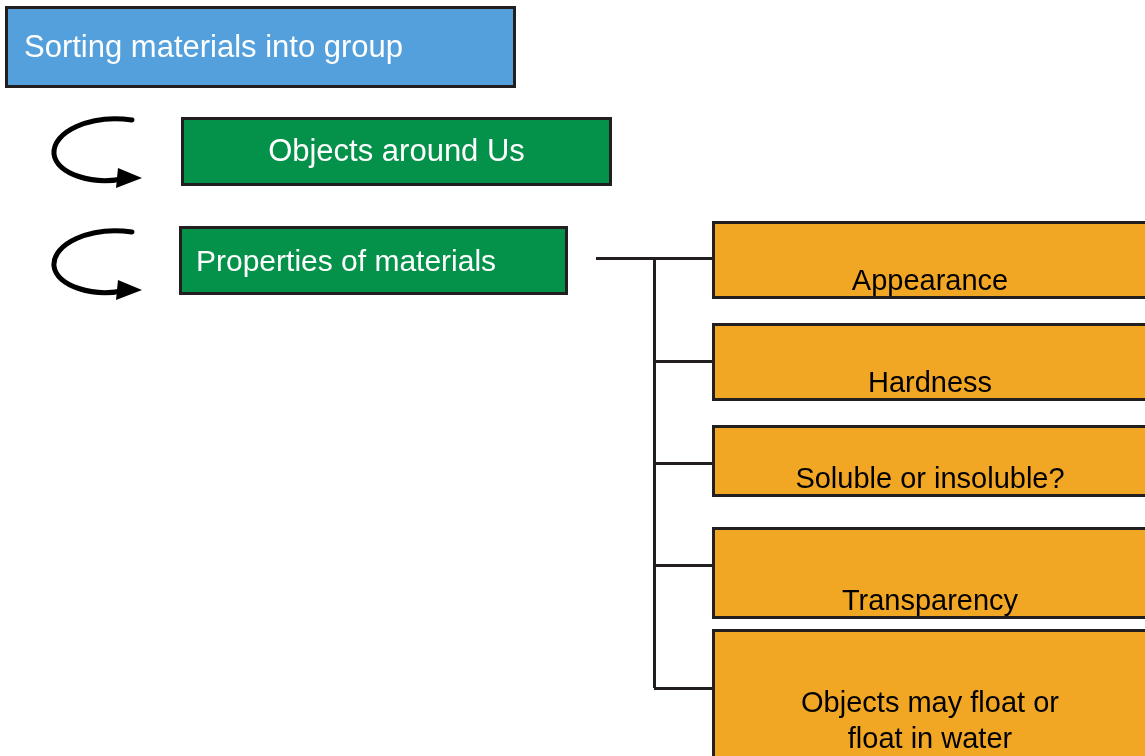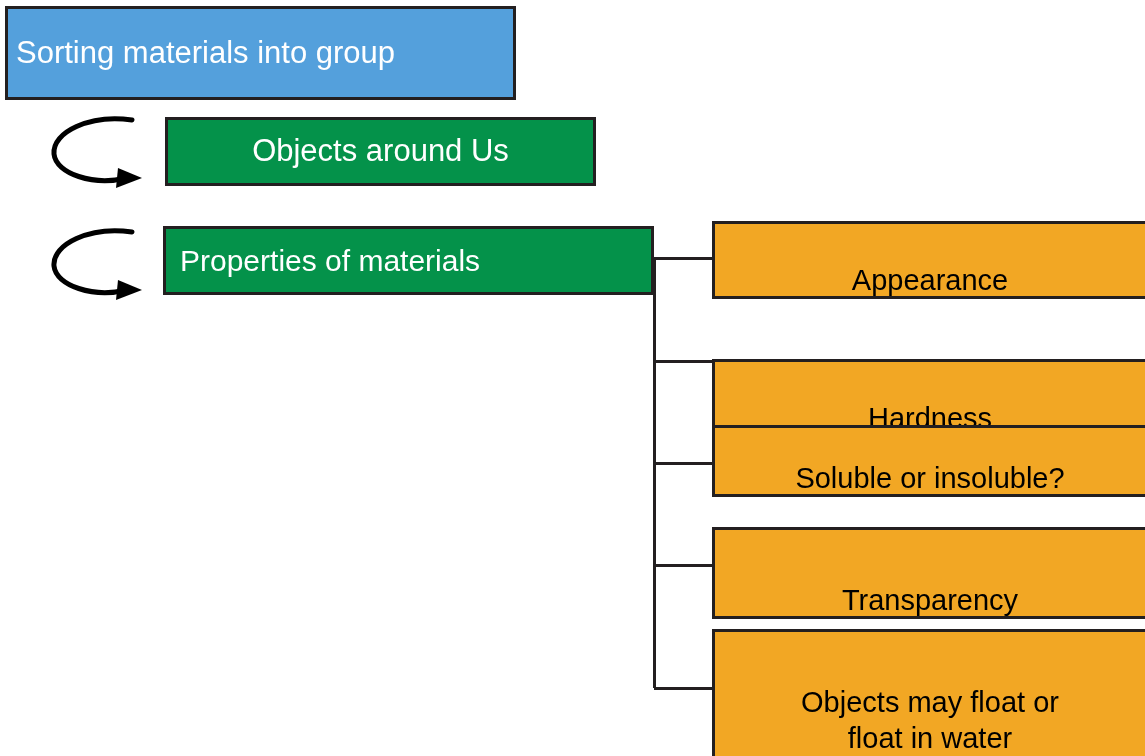--- a/index.html
+++ b/index.html
@@ -26,58 +26,59 @@
     display: flex;
     align-items: center;
     justify-content: center;
     text-align: center;
     line-height: 1.12;
   }
   .node-title {
     left: 5px;
     top: 6px;
     width: 511px;
-    height: 94px;
+    height: 82px;
     background: #54A0DC;
     color: #ffffff;
     font-size: 31px;
     justify-content: flex-start;
-    padding-left: 8px;
+    padding-left: 16px;
   }
   .node-green {
     background: #04924A;
     color: #ffffff;
     font-size: 31px;
+    margin-left: 16px;
   }
   .node-green-1 {
     left: 165px;
     top: 117px;
     width: 431px;
     height: 69px;
   }
   .node-green-2 {
     left: 163px;
     top: 226px;
-    width: 491px;
+    width: 389px;
     height: 69px;
     font-size: 30px;
     justify-content: flex-start;
     padding-left: 14px;
   }
   .node-orange {
     left: 712px;
     width: 433px;
     background: #F2A724;
     color: #000000;
     font-size: 29px;
     border-right: none;
     align-items: flex-end;
   }
   .n-o1 { top: 221px;  height: 78px; }
-  .n-o2 { top: 323px;  height: 78px; margin-top: 36px; }
+  .n-o2 { top: 323px;  height: 78px; }
   .n-o3 { top: 425px;  height: 72px; }
   .n-o4 { top: 527px;  height: 92px; }
   .n-o5 { top: 629px;  height: 130px; line-height: 1.22; }
 
   .connector-svg {
     position: absolute;
     left: 0;
     top: 0;
     width: 1145px;
     height: 756px;

